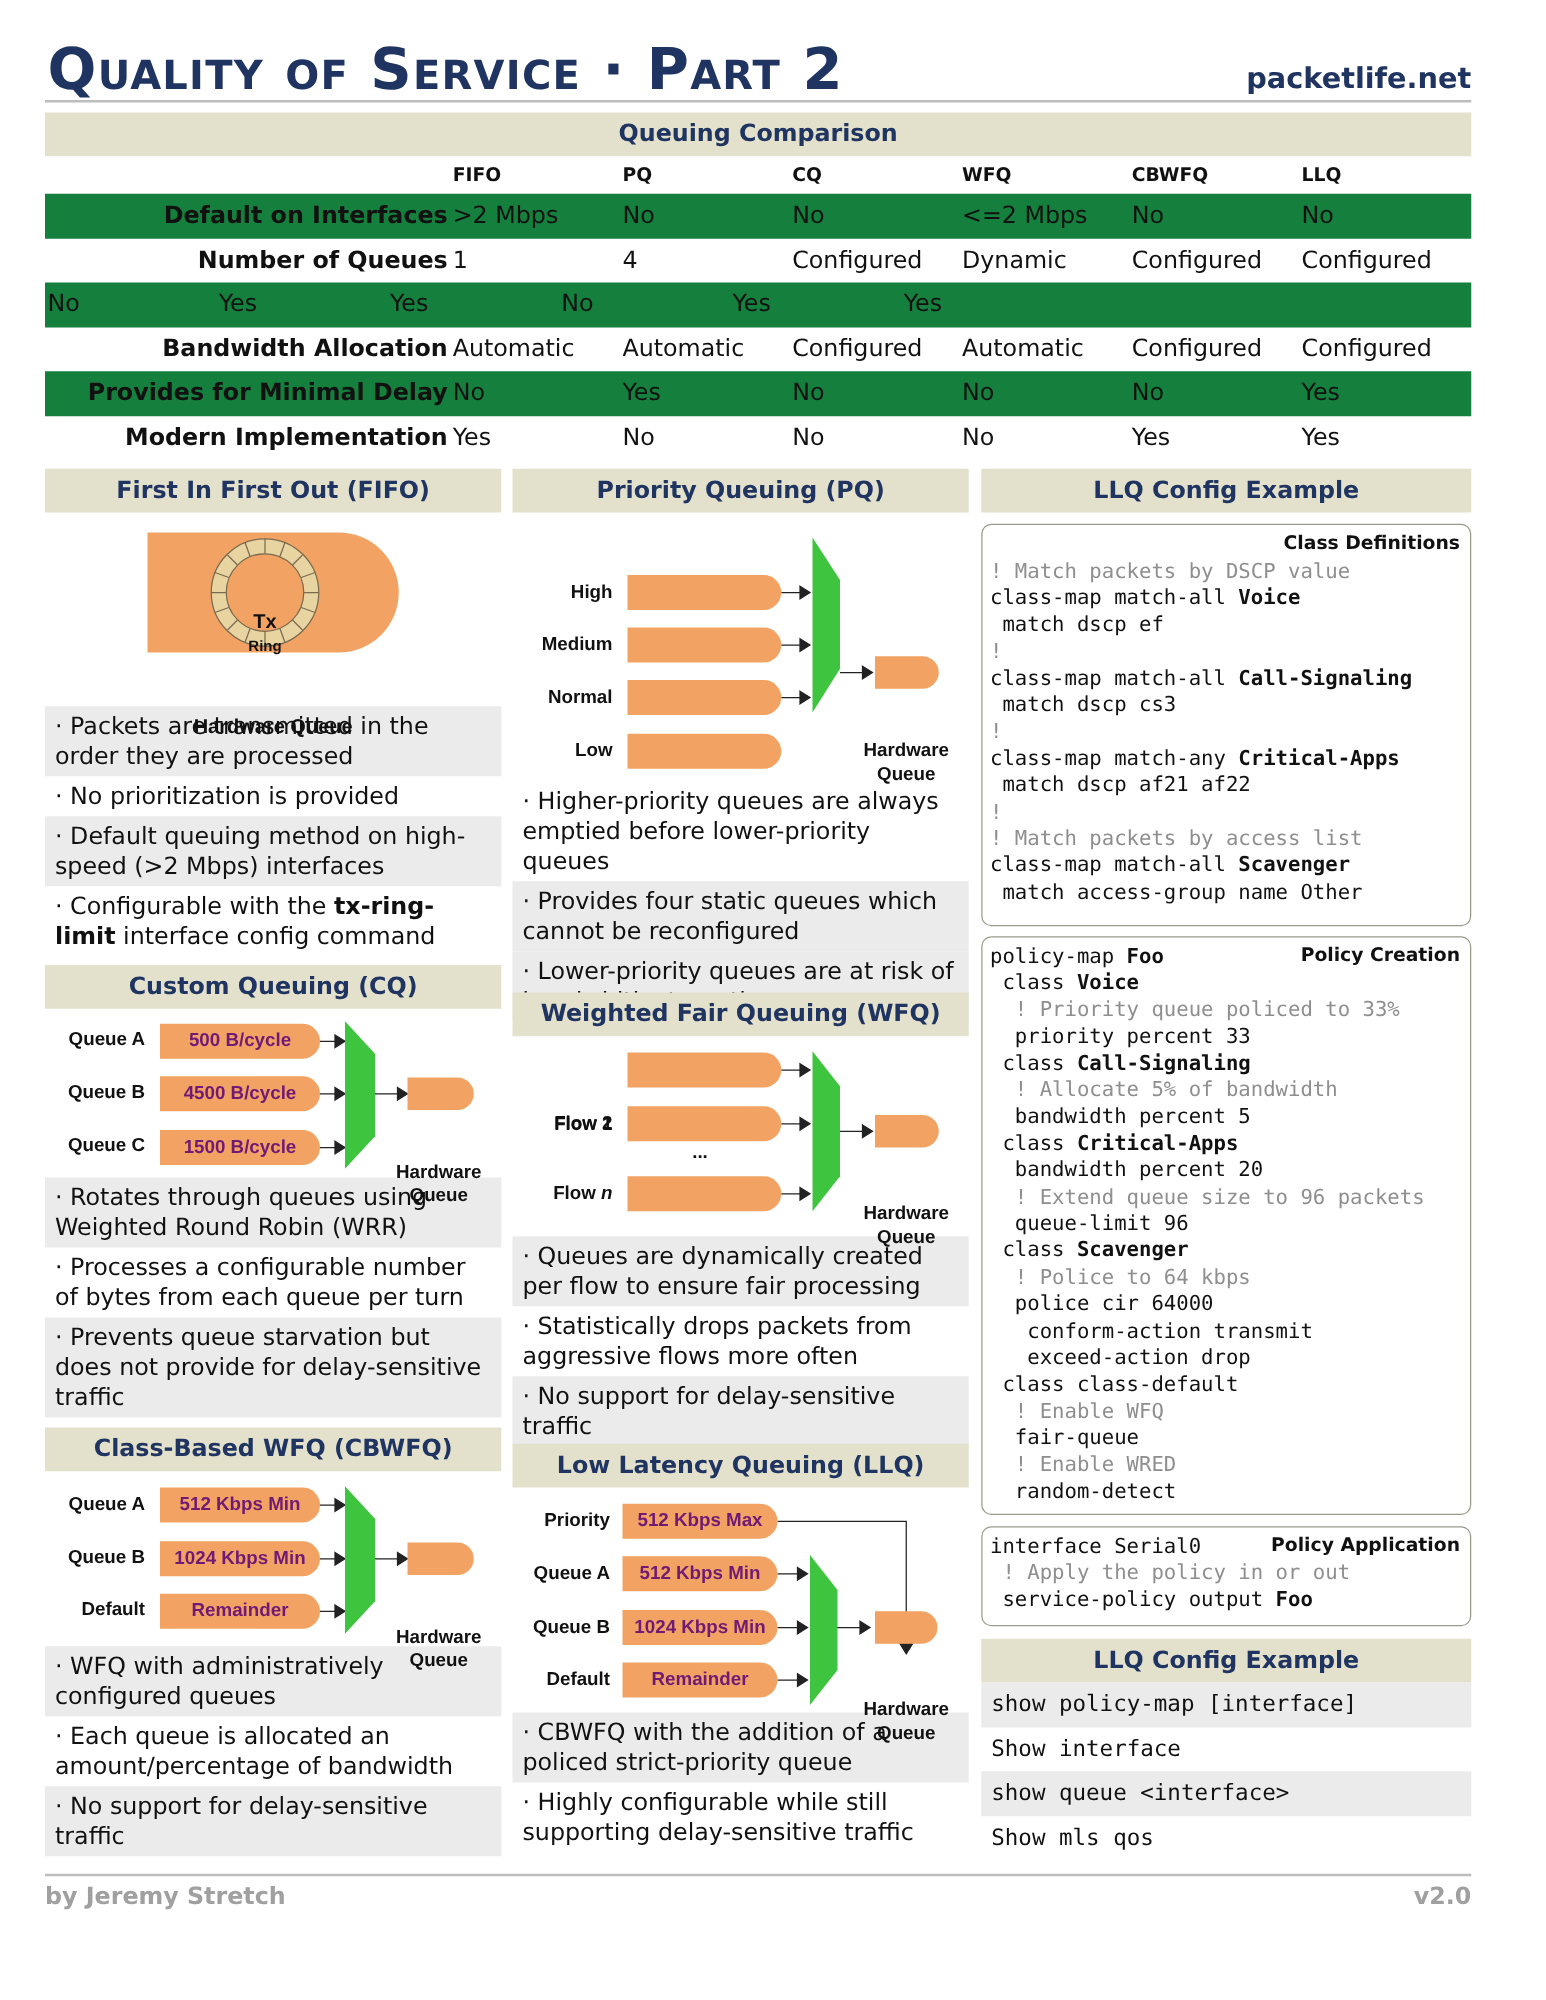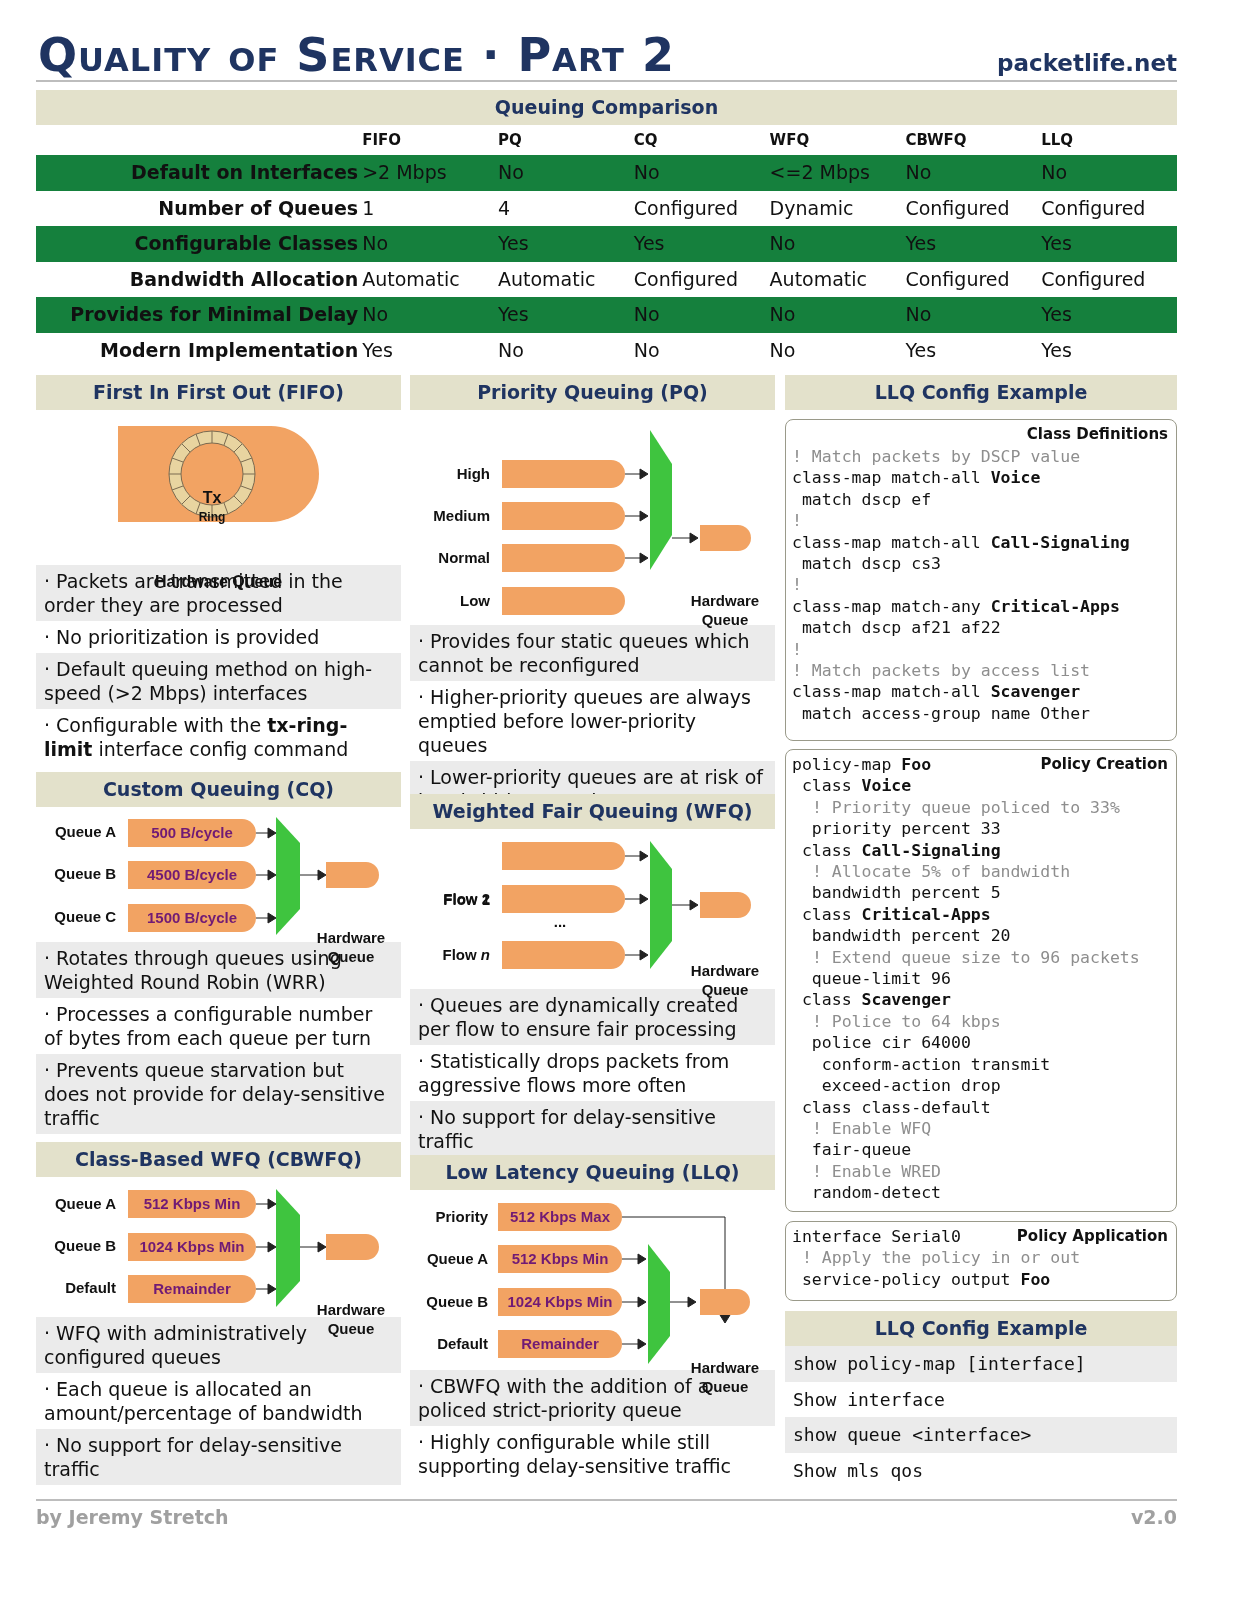--- a/index.html
+++ b/index.html
@@ -64,21 +64,20 @@
   <div class="row">
     <div class="lbl">Number of Queues</div>
     <div class="cell c0">1</div>
     <div class="cell">4</div>
     <div class="cell">Configured</div>
     <div class="cell">Dynamic</div>
     <div class="cell">Configured</div>
     <div class="cell">Configured</div>
   </div>
   <div class="row g">
-    <div class="lbl">Configurable Classes</div>
     <div class="cell c0">No</div>
     <div class="cell">Yes</div>
     <div class="cell">Yes</div>
     <div class="cell">No</div>
     <div class="cell">Yes</div>
     <div class="cell">Yes</div>
   </div>
   <div class="row">
     <div class="lbl">Bandwidth Allocation</div>
     <div class="cell c0">Automatic</div>
@@ -229,22 +228,22 @@
     <div class="bar" style="left:92px; top:134px; width:123px; height:28px;"></div>
     <div class="bar" style="left:92px; top:177px; width:123px; height:28px;"></div>
     <div class="qlbl" style="left:0; top:55px; width:80px;">High</div>
     <div class="qlbl" style="left:0; top:97px; width:80px;">Medium</div>
     <div class="qlbl" style="left:0; top:139px; width:80px;">Normal</div>
     <div class="qlbl" style="left:0; top:182px; width:80px;">Low</div>
     <div class="hwq" style="left:270px; top:146px; width:90px;">Hardware</div>
     <div class="hwq" style="left:270px; top:165px; width:90px;">Queue</div>
   </div>
   <div style="height:30px;"></div>
+  <div class="b">· Higher-priority queues are always emptied before lower-priority queues</div>
   <div class="b g">· Provides four static queues which cannot be reconfigured</div>
-  <div class="b">· Higher-priority queues are always emptied before lower-priority queues</div>
   <div class="b g">· Lower-priority queues are at risk of bandwidth starvation</div>
 </div>
 
 <div class="col" style="left:410px; top:794px;">
   <div class="hdr">Weighted Fair Queuing (WFQ)</div>
   <div class="diag" style="height:160px;">
     <svg width="365" height="160">
       <g stroke="#222" stroke-width="1" fill="#222">
         <line x1="215" y1="27" x2="230" y2="27"></line>
           <polygon points="230,22 238,27 230,32"></polygon>

